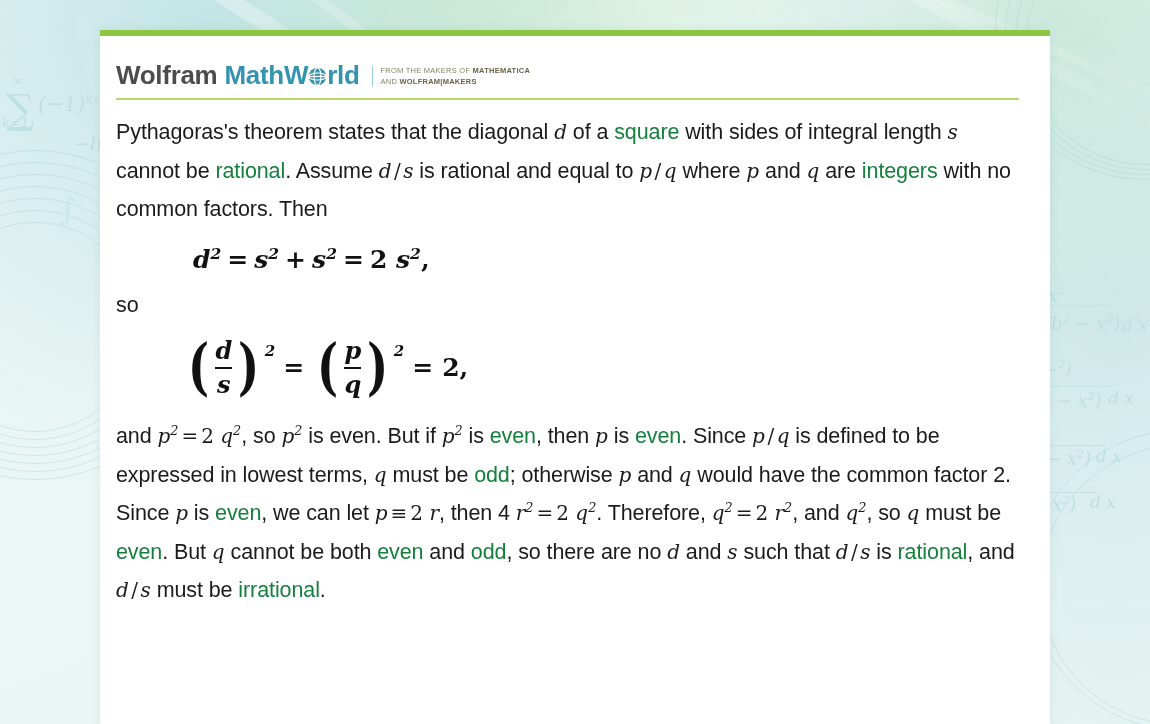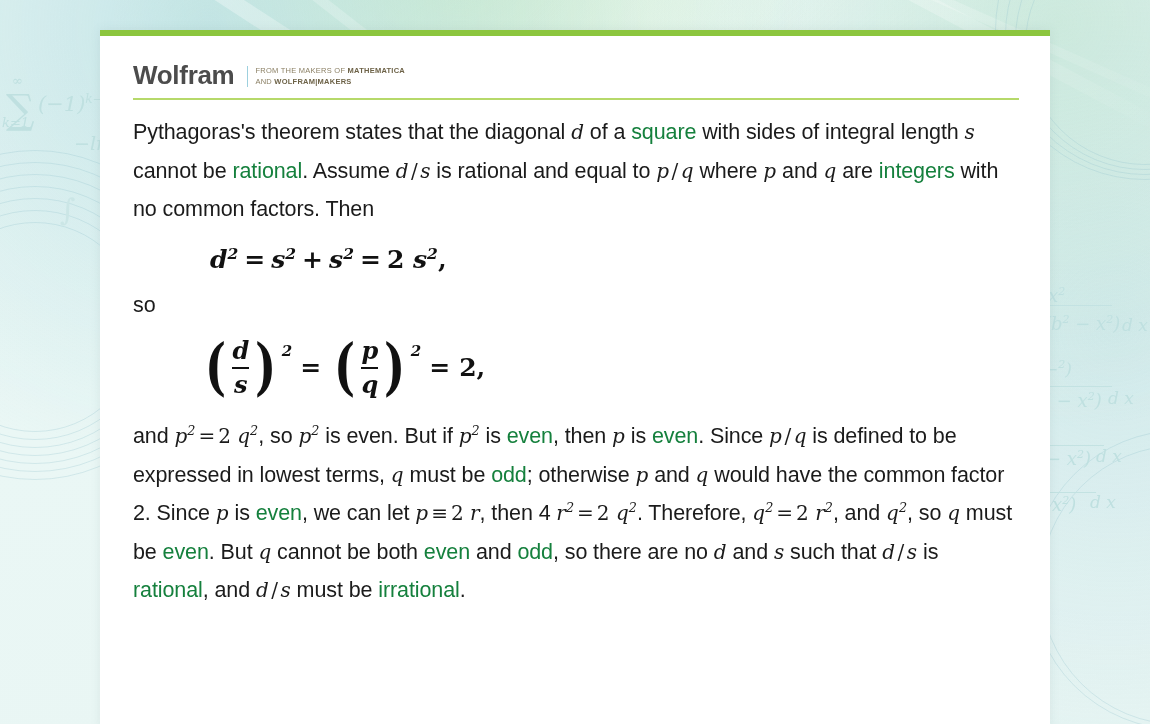--- a/index.html
+++ b/index.html
@@ -41,21 +41,21 @@
 
   
   .card {
     position: absolute;
     left: 100px; top: 30px;
     width: 950px; height: 700px;
     background: #ffffff;
     border-top: 6px solid #8cc63e;
     box-shadow: 0 0 10px rgba(90,120,120,0.10);
   }
-  .card-inner { padding: 22px 31px 0 33px; }
+  .card-inner { padding: 22px 31px 0 16px; }
 
   
   .logo-row {
     display: flex;
     align-items: flex-end;
     gap: 7px;
     height: 30px;
   }
   .logo-wolfram {
     font-size: 26px;
@@ -222,20 +222,33 @@
   <div class="bg-formula" style="left:1050px;top:492px;border-top:1px solid #c3e2e2;width:46px;"></div>
   <div class="bg-formula" style="left:1052px;top:494px;font-size:18px;">x<span style="font-size:11px;vertical-align:super;">2</span>)</div>
   <div class="bg-formula" style="left:1090px;top:492px;font-size:17px;">d x</div>
 </div>
 
 <div class="card">
   <div class="card-inner">
 
     <div class="logo-row">
       <span class="logo-wolfram">Wolfram</span>
+      <span class="logo-mathworld">
+        <span>Math</span>
+          <span>W</span>
+          <span class="globe-o">
+          <svg viewBox="0 0 24 24" width="19" height="19" aria-hidden="true">
+            <circle cx="12" cy="12" r="11" fill="#3493ae"></circle>
+            <ellipse cx="12" cy="12" rx="11" ry="4.4" fill="none" stroke="#ffffff" stroke-width="1.5"></ellipse>
+            <ellipse cx="12" cy="12" rx="4.4" ry="11" fill="none" stroke="#ffffff" stroke-width="1.5"></ellipse>
+            <line x1="1" y1="12" x2="23" y2="12" stroke="#ffffff" stroke-width="1.5"></line>
+          </svg>
+        </span>
+          <span>rld</span>
+      </span>
       <span class="tagline">
         <span><span>FROM THE MAKERS OF </span><b>MATHEMATICA</b></span><br>
         <span><span>AND </span><b>WOLFRAM|MAKERS</b></span>
       </span>
     </div>
 
     <hr class="title-rule">
 
     <p class="body-text"><span>Pythagoras's theorem states that the diagonal </span><span class="m">d</span><span> of a </span><a class="ml">square</a><span> with sides of integral length </span><span class="m">s</span><span> cannot be </span><a class="ml">rational</a><span>. Assume </span><span class="m"><span>d</span><span class="sl">/</span><span>s</span></span><span> is rational and equal to </span><span class="m"><span>p</span><span class="sl">/</span><span>q</span></span><span> where </span><span class="m">p</span><span> and </span><span class="m">q</span><span> are </span><a class="ml">integers</a><span> with no common factors. Then</span></p>
 

